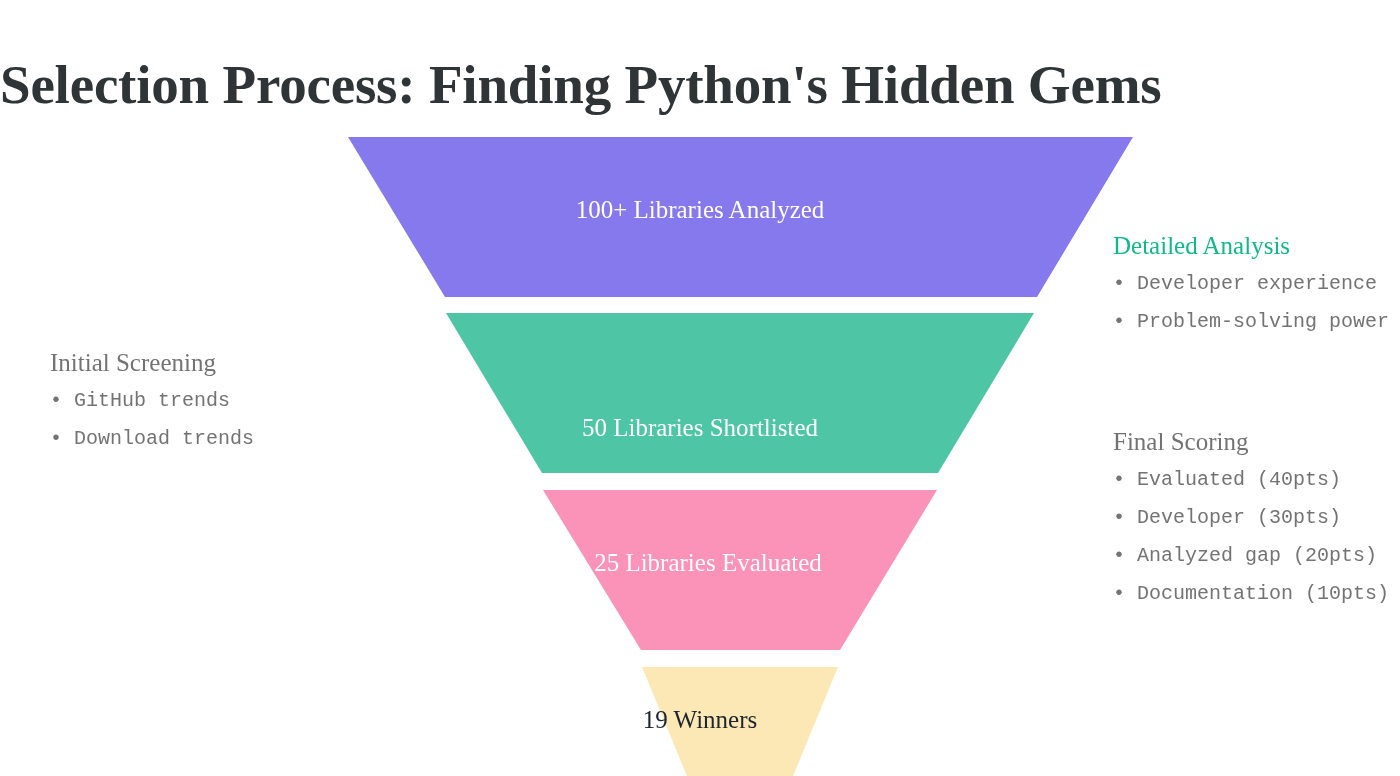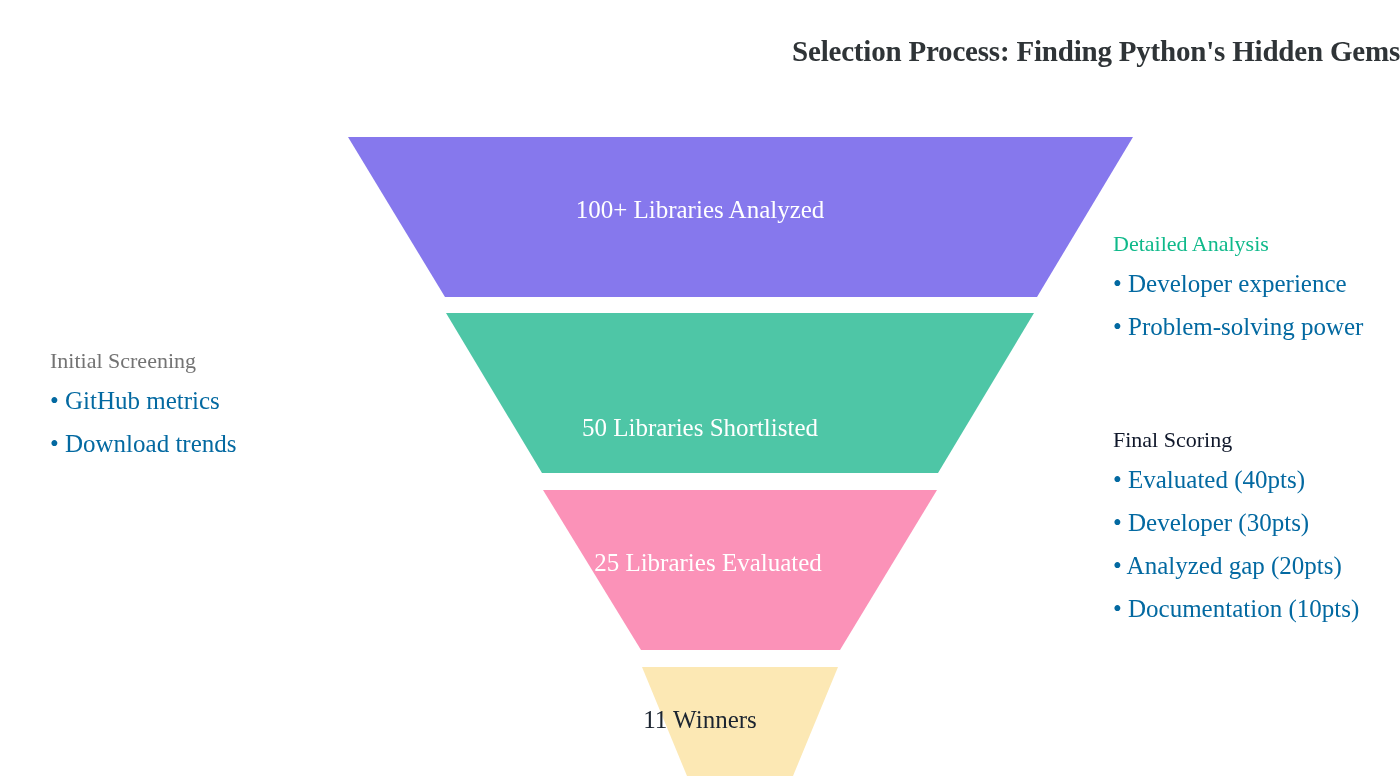--- a/index.html
+++ b/index.html
@@ -15,22 +15,22 @@
     font-family: "Liberation Serif", "DejaVu Serif", serif;
     color: #2b2b2b;
   }
 
   
   #page-title {
     position: absolute;
     left: 0;
     top: 16px;
     width: 1400px;
-    text-align: right;
-    font-size: 29px;
+    text-align: left;
+    font-size: 55px;
     font-weight: bold;
     letter-spacing: -0.2px;
     color: #2f3437;
     white-space: nowrap;
   }
 
   
   #funnel {
     position: absolute;
     left: 0;
@@ -50,31 +50,31 @@
   }
   .seg-label.light { color: #ffffff; }
   .seg-label.dark  { color: #1b2430; }
 
   
   .annotation {
     position: absolute;
     white-space: nowrap;
   }
   .ann-heading {
-    font-size: 22px;
+    font-size: 25px;
     line-height: 1.0;
     margin-bottom: 16px;
     font-family: "Liberation Serif", "DejaVu Serif", serif;
   }
   .ann-item {
-    font-size: 25px;
+    font-size: 20px;
     line-height: 1.0;
     margin-bottom: 18px;
-    color: #0369a1;
-    font-family: Liberation Serif, serif;
+    color: #737373;
+    font-family: Liberation Mono, monospace;
   }
   .ann-item:last-child { margin-bottom: 0; }
 
   #ann-initial-screening { left: 50px;  top: 350px; }
   #ann-detailed-analysis { left: 1113px; top: 233px; }
   #ann-final-scoring     { left: 1113px; top: 429px; }
 </style>
 </head>
 <body style="background: rgb(255, 255, 255);">
 
@@ -83,33 +83,33 @@
 <svg id="funnel" viewBox="0 0 1400 776" width="1400" height="776" xmlns="http://www.w3.org/2000/svg">
   <polygon points="348,137 1133,137 1037,297 445,297" fill="#8678ed"></polygon>
   <polygon points="446,313 1034,313 938,473 542,473" fill="#4ec6a6"></polygon>
   <polygon points="543,490 937,490 840,650 641,650" fill="#fb92b8"></polygon>
   <polygon points="642,667 838,667 793,776 687,776" fill="#fce8b4"></polygon>
 </svg>
 
 <div class="seg-label light" style="top: 196px; color: rgb(255, 255, 255);">100+ Libraries Analyzed</div>
 <div class="seg-label light" style="top: 372px; color: rgb(255, 255, 255); margin-top: 42px;">50 Libraries Shortlisted</div>
 <div class="seg-label light" style="top: 549px; color: rgb(255, 255, 255); padding-left: 8px;">25 Libraries Evaluated</div>
-<div class="seg-label dark" style="top: 706px; color: rgb(27, 36, 48);">11 Winners</div>
+<div class="seg-label dark" style="top: 706px; color: rgb(27, 36, 48);">19 Winners</div>
 
 <div class="annotation" id="ann-initial-screening">
   <div class="ann-heading" style="color: #737373;">Initial Screening</div>
-  <div class="ann-item">• GitHub metrics</div>
+  <div class="ann-item">• GitHub trends</div>
   <div class="ann-item">• Download trends</div>
 </div>
 
 <div class="annotation" id="ann-detailed-analysis">
   <div class="ann-heading" style="color: rgb(15, 185, 138);">Detailed Analysis</div>
   <div class="ann-item">• Developer experience</div>
   <div class="ann-item">• Problem-solving power</div>
 </div>
 
 <div class="annotation" id="ann-final-scoring">
-  <div class="ann-heading" style="color: #0f172a;">Final Scoring</div>
+  <div class="ann-heading" style="color: #737373;">Final Scoring</div>
   <div class="ann-item">• Evaluated (40pts)</div>
   <div class="ann-item">• Developer (30pts)</div>
   <div class="ann-item">• Analyzed gap (20pts)</div>
   <div class="ann-item">• Documentation (10pts)</div>
 </div>
 
 </body></html>

